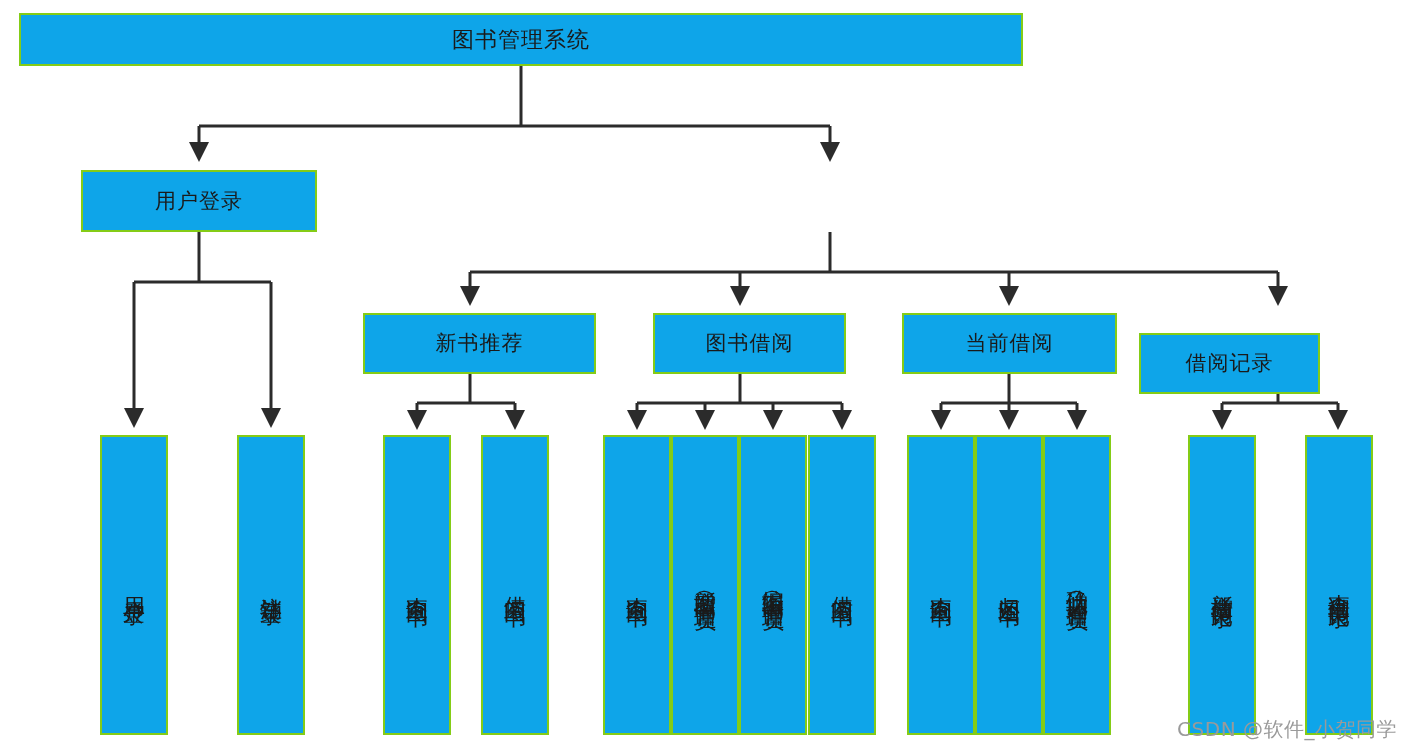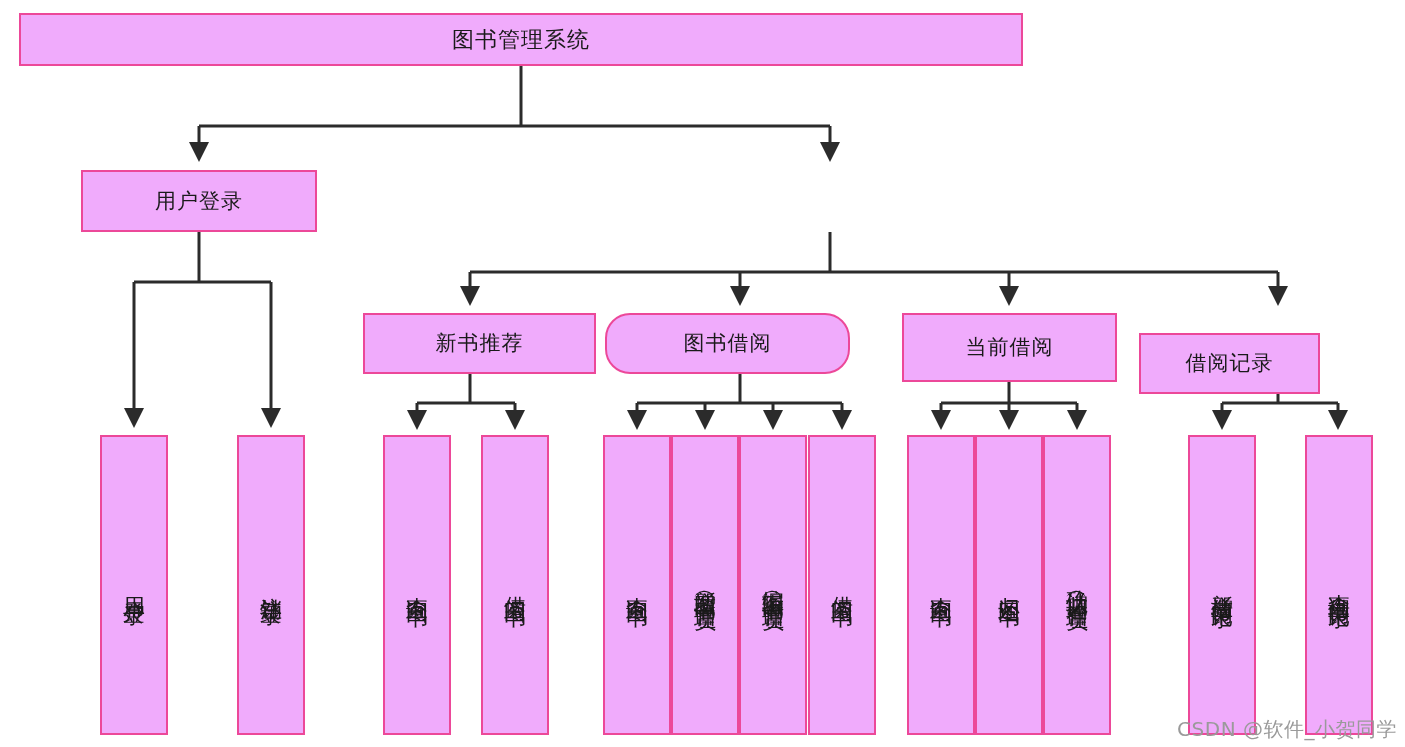--- a/index.html
+++ b/index.html
@@ -24,22 +24,22 @@
     left: 0;
     top: 0;
     width: 1405px;
     height: 747px;
     pointer-events: none;
   }
   
   .node {
     position: absolute;
     box-sizing: border-box;
-    background: #f0abfc;
-    border: 2px solid #ec4899;
+    background: #0ea5e9;
+    border: 2px solid #84cc16;
     display: flex;
     align-items: center;
     justify-content: center;
     color: #1a1a1a;
   }
   .node .label {
     display: block;
     text-align: center;
     line-height: 1.05;
     white-space: nowrap;
@@ -137,25 +137,25 @@
 
   <div class="node horiz" style="left:81px; top:170px; width:236px; height:62px;">
     <span class="label">用户登录</span>
   </div>
 
 
   <div class="node horiz" style="left:363px; top:313px; width:233px; height:61px;">
     <span class="label">新书推荐</span>
   </div>
 
-  <div class="node horiz" style="left:605px; top:313px; width:245px; height:61px;border-radius:25px;">
+  <div class="node horiz" style="left:653px; top:313px; width:193px; height:61px;">
     <span class="label">图书借阅</span>
   </div>
 
-  <div class="node horiz" style="left:902px; top:313px; width:215px; height:69px;">
+  <div class="node horiz" style="left:902px; top:313px; width:215px; height:61px;">
     <span class="label">当前借阅</span>
   </div>
 
   <div class="node horiz" style="left:1139px; top:313px; width:181px; height:61px;margin-top:20px;">
     <span class="label">借阅记录</span>
   </div>
 
   <div class="node vert" style="left:100px; top:435px; width:68px; height:300px;">
     <span class="label">用户登录</span>
   </div>

